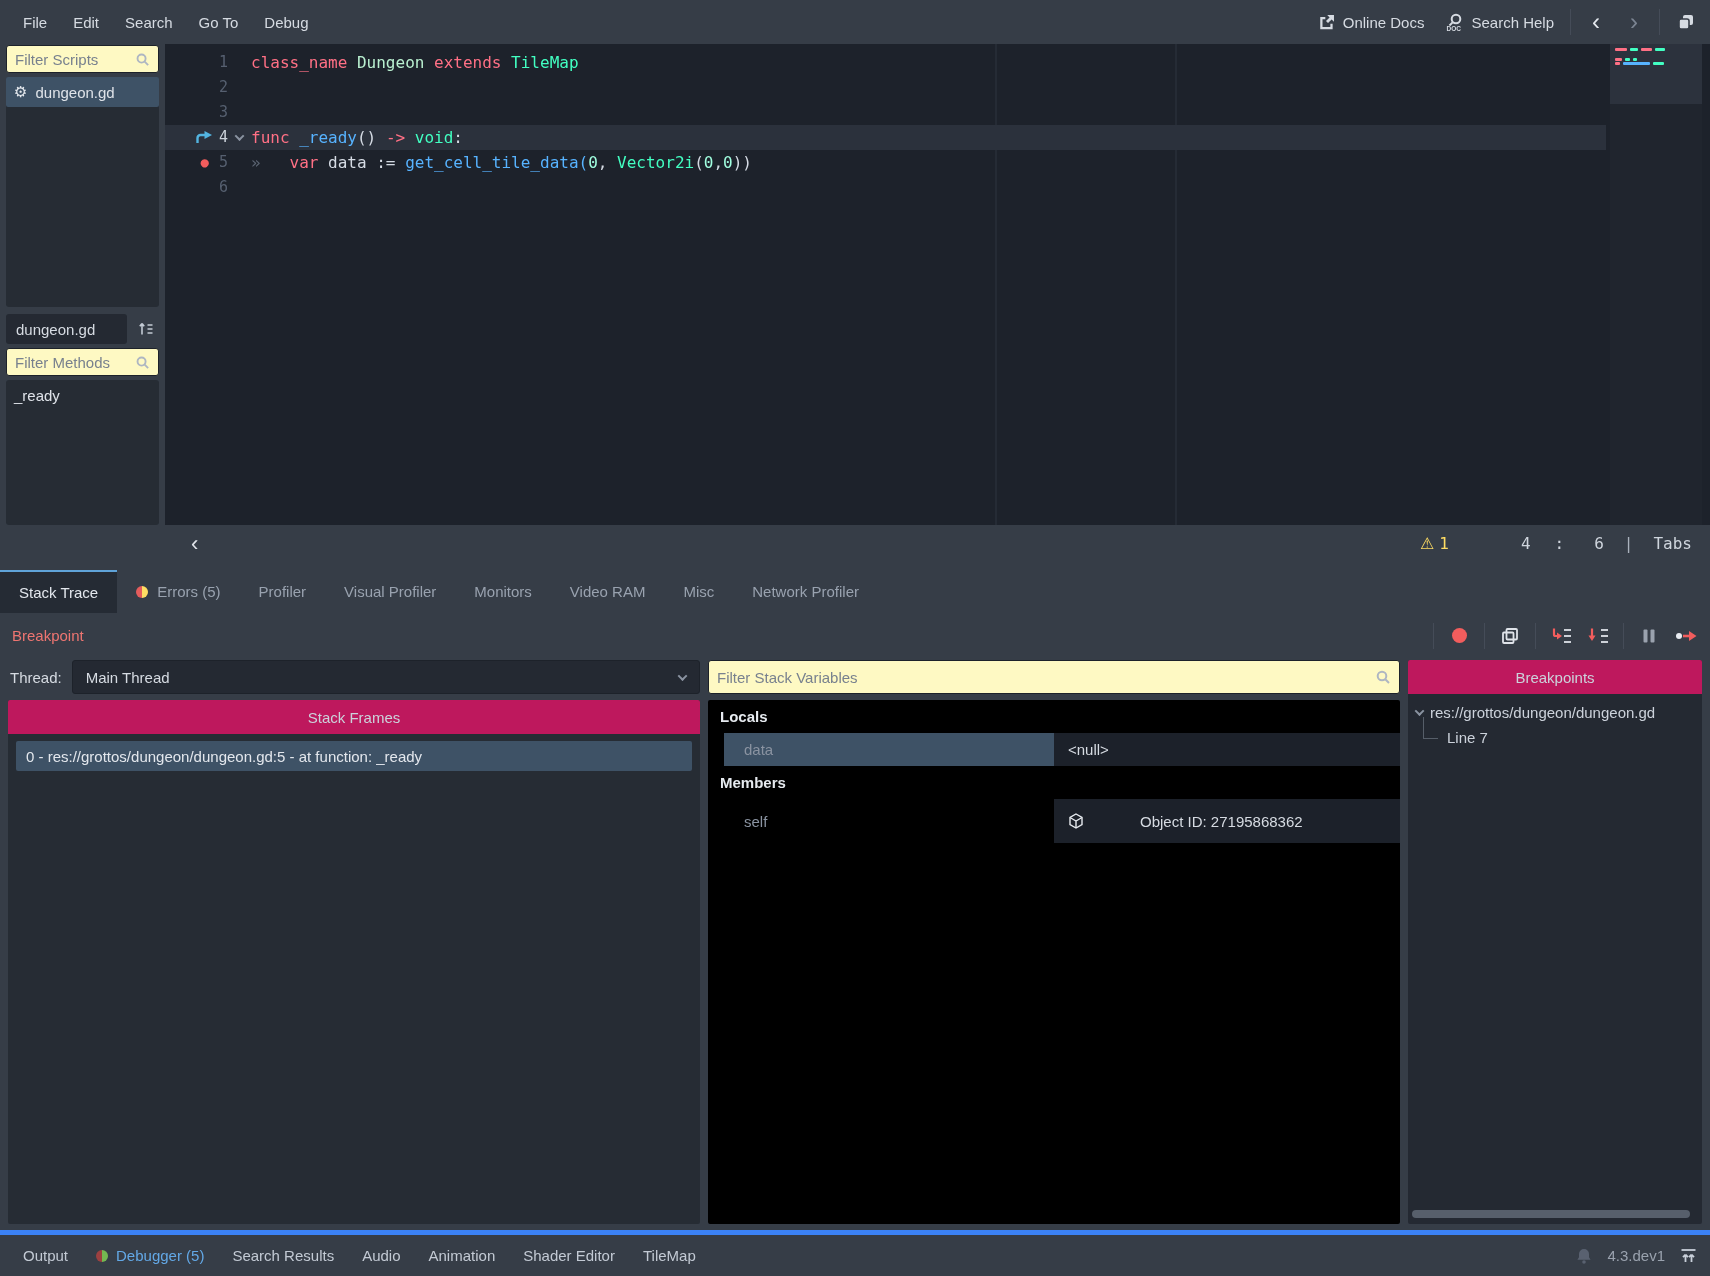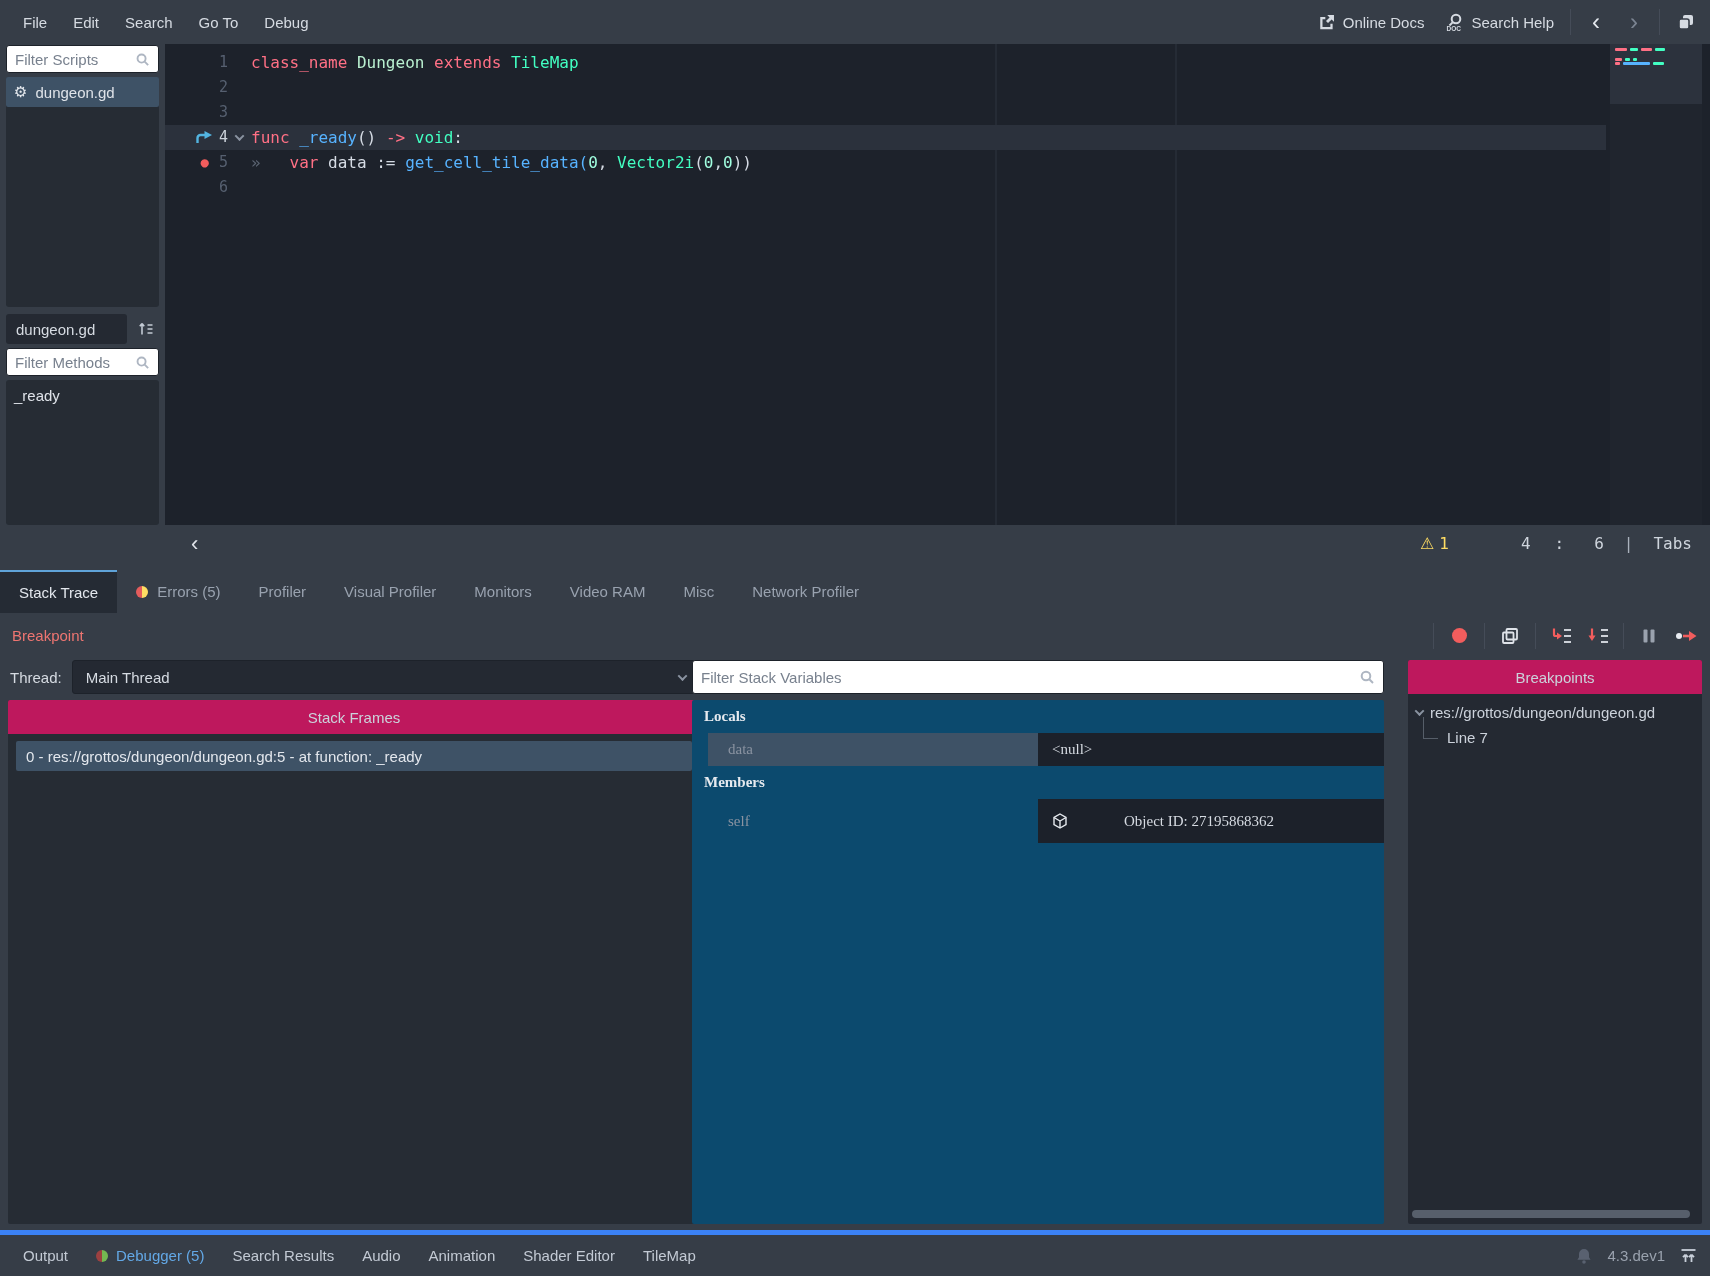--- a/index.html
+++ b/index.html
@@ -16,21 +16,21 @@
   #menu-items { display:flex;justify-content:center; }
   .menu-item { padding:5px 13px; color:#d6dbe2; cursor:default; }
   .menu-right { margin-left:auto; display:flex; align-items:center; gap:12px; }
   .menu-link { display:flex; align-items:center; gap:7px; color:#d6dbe2; padding:0 4px; }
   .vsep { width:1px; height:26px; background:#454c58; }
   .nav-back { font-size:24px; color:#e4e8ee; padding:0 9px; line-height:24px; }
   .nav-fwd  { font-size:24px; color:#7b8492; padding:0 9px; line-height:24px; }
 
   
   .sidebar { position:absolute; left:0; top:44px; width:165px; height:481px; }
-  .input { background:#ffffff; border:1px solid #1d222a; border-radius:3px;
+  .input { background:#fef9c3; border:1px solid #1d222a; border-radius:3px;
     display:flex; align-items:center; padding:0 8px; }
   .placeholder { color:#78818e; flex:1; white-space:nowrap; overflow:hidden; }
   .panel { background:#262c34; border-radius:3px; }
   .flt-scripts { position:absolute; left:6px; top:1px;  width:153px; height:28px; }
   .scripts-list{ position:absolute; left:6px; top:33px; width:153px; height:230px; }
   .list-item { height:30px; display:flex; align-items:center; gap:8px; padding:0 8px;
     color:#dfe3e9; white-space:nowrap; }
   .list-item.selected { background:#3e5266; border-radius:2px; }
   .gear { font-size:15px; color:#e6eaef; }
   .name-field { position:absolute; left:6px; top:270px; width:121px; height:30px;
@@ -98,42 +98,42 @@
   .dbg-toolbar { position:absolute; left:0; top:613px; width:1710px; height:45px;
     display:flex; align-items:center; padding:0 12px; }
   .bp-reason { color:#ee7571; }
   .tools { margin-left:auto; display:flex; align-items:center; gap:13px; }
   .tool { width:24px; height:24px; display:flex; align-items:center; justify-content:center; }
   .red-circle { width:15px; height:15px; border-radius:50%; background:#f25d5d; }
   .tsep { width:1px; height:26px; background:#454c58; }
 
   
   .dbg-left  { position:absolute; left:8px;    top:658px; width:692px; height:568px; }
-  .dbg-mid   { position:absolute; left:692px;  top:658px; width:692px; height:568px; }
+  .dbg-mid   { position:absolute; left:708px;  top:658px; width:692px; height:568px; }
   .dbg-right { position:absolute; left:1408px; top:658px; width:294px; height:568px; }
 
   .thread-row { position:absolute; left:0; top:2px; width:100%; height:34px;
     display:flex; align-items:center; }
   .thread-label { margin-left:2px; color:#d6dbe2; }
   .thread-select { margin-left:10px; flex:1; height:34px; background:#242932;
     border:1px solid #1d222a; border-radius:3px; display:flex; align-items:center;
     padding:0 13px; color:#d6dbe2; }
   .thread-select .chev { margin-left:auto; }
 
   .frames-panel { position:absolute; left:0; top:42px; right:0; bottom:2px;
     background:#262c34; border-radius:2px; overflow:hidden; }
   .panel-header { height:34px; background:#be185d; display:flex; align-items:center;
     justify-content:center; color:#ccd2db; }
   .frame-row { margin:7px 8px 0; height:30px; display:flex; align-items:center;
     padding:0 10px; color:#e3e7ed; border-radius:2px; white-space:nowrap; }
   .frame-row.selected { background:#3e5266; }
 
   .filter-vars { position:absolute; left:0; top:2px; width:100%; height:34px; }
   .vars-panel { position:absolute; left:0; top:42px; right:0; bottom:2px;
-    background:#0c4a6e; border-radius:2px; overflow:hidden;font-family:Liberation Serif, serif; }
+    background:#000000; border-radius:2px; overflow:hidden; }
   .sec-header { height:33px; display:flex; align-items:center; padding:0 12px;
     font-weight:bold; color:#e6eaef; }
   .var-row { display:flex; height:33px; }
   .var-row.tall { height:44px; }
   .var-name { width:330px; margin-left:16px; display:flex; align-items:center;
     padding:0 20px; color:#8a93a1; flex:none; }
   .var-name.selected { background:#3e5266; }
   .var-value { flex:1; background:#1c212a; display:flex; align-items:center;
     padding:0 14px; color:#d6dbe2; }
   .cube-ico { margin-right:56px; display:flex; }

